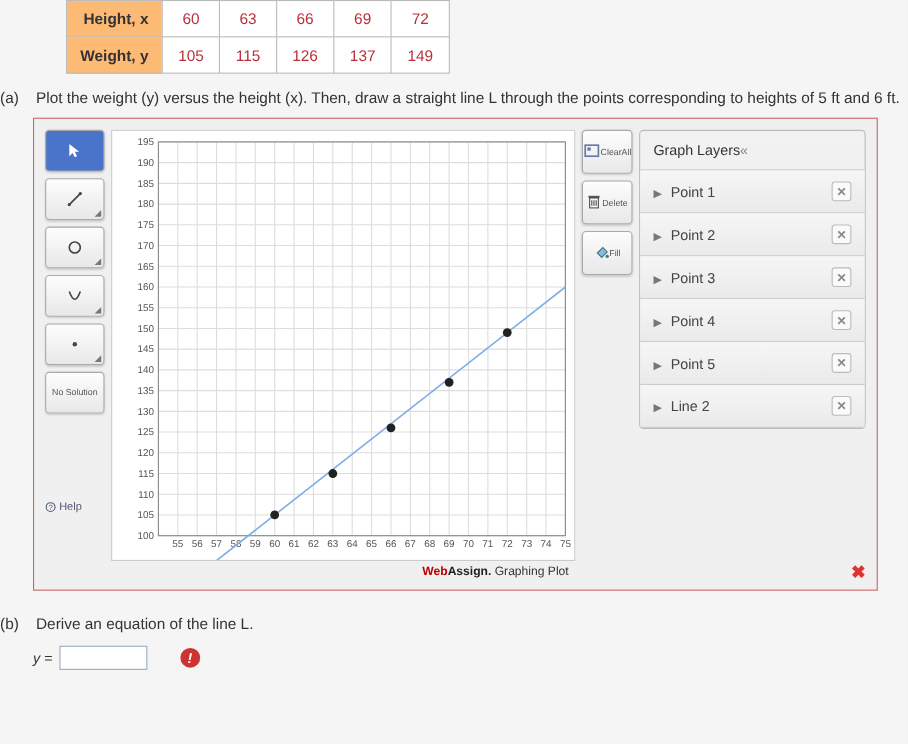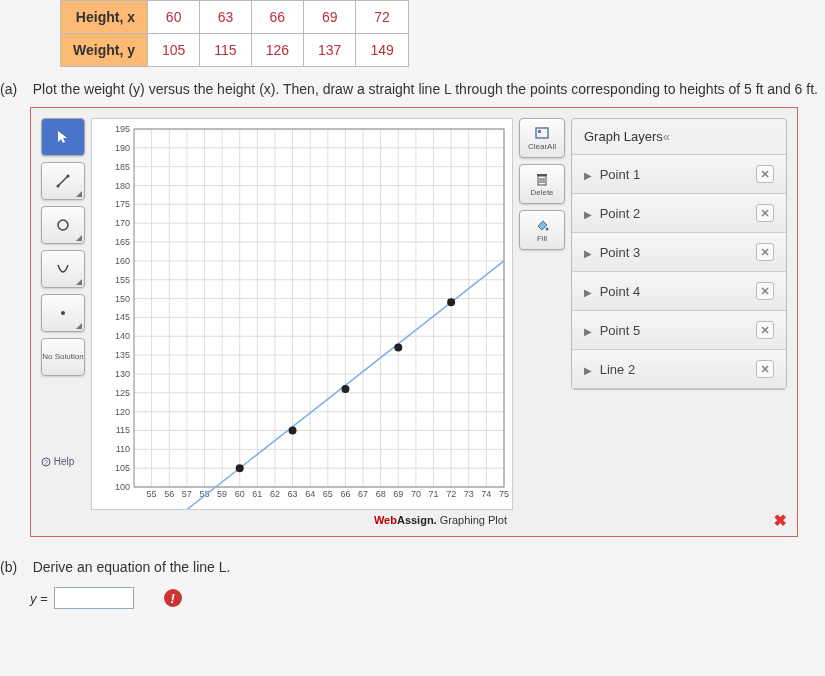--- a/index.html
+++ b/index.html
@@ -57,21 +57,21 @@
       gap: 6px;
     }
     
     
     .toolbar {
       display: flex;
       flex-direction: column;
       gap: 6px;
     }
     .tool-btn {
-      width: 44px;
+      width: 54px;
       height: 38px;
       background: linear-gradient(#fdfdfd, #e8e8e8);
       border: 1px solid #aaa;
       border-radius: 4px;
       display: flex;
       align-items: center;
       justify-content: center;
       font-size: 11px;
       cursor: pointer;
       box-shadow: 0 1px 2px rgba(0,0,0,0.15);
@@ -104,21 +104,21 @@
     .tool-caption .wa-black { color: #222; font-weight: bold; }
     .help-link { font-size: 10px; color: #557; padding-top: 8px; }
     .help-link svg { vertical-align: middle; }
     
     
     .side-btns { display: flex; flex-direction: column; gap: 6px; }
     .side-btn {
       width: 46px; height: 40px;
       background: linear-gradient(#fdfdfd,#e8e8e8);
       border: 1px solid #aaa; border-radius: 4px;
-      display: flex; flex-direction: column; align-items: center; justify-content: center;
+      display: flex; flex-direction: row; align-items: center; justify-content: center;
       font-size: 8px; color: #555; cursor: pointer;
       box-shadow: 0 1px 2px rgba(0,0,0,0.15);
     }
     .side-btn svg { margin-bottom: 2px; }
     
     
     .layers-panel {
       flex: 1;
       background: linear-gradient(#f2f2f2,#e6e6e6);
       border: 1px solid #bbb;

